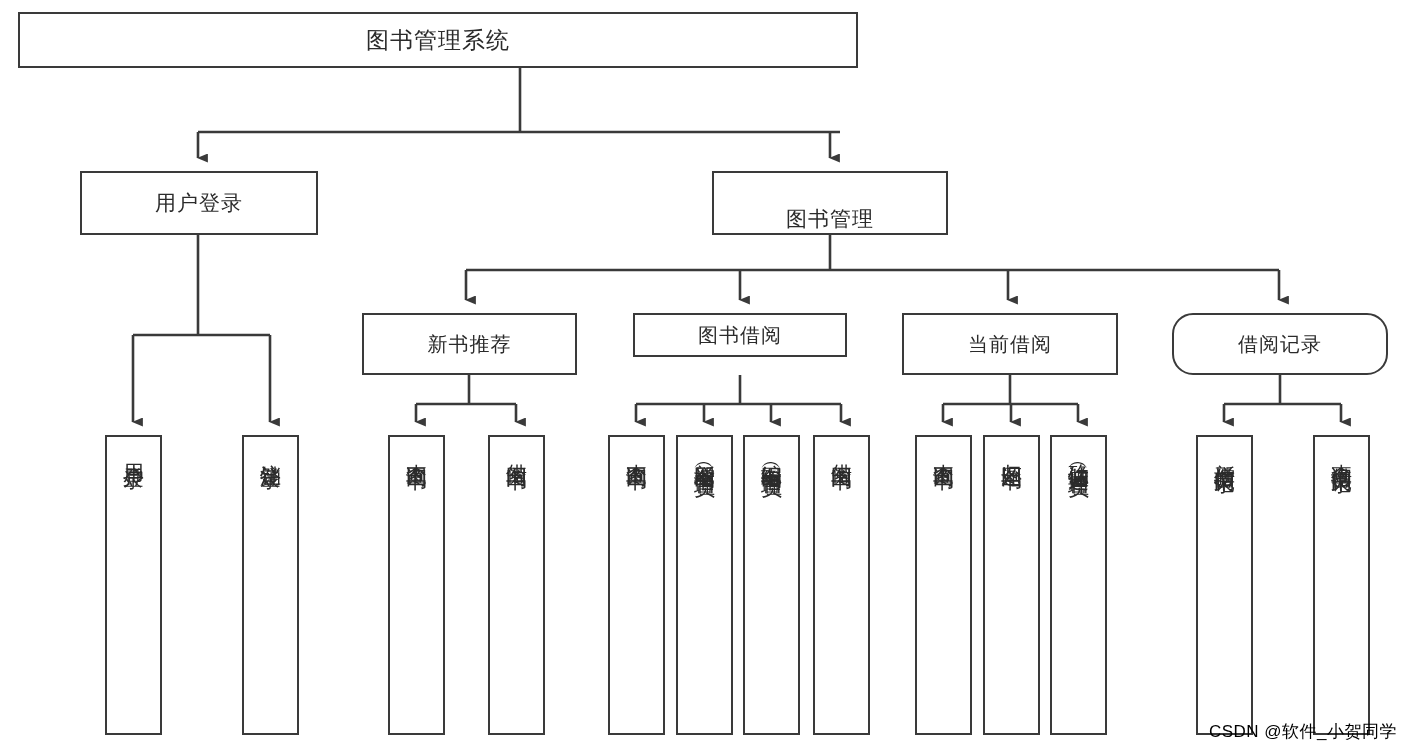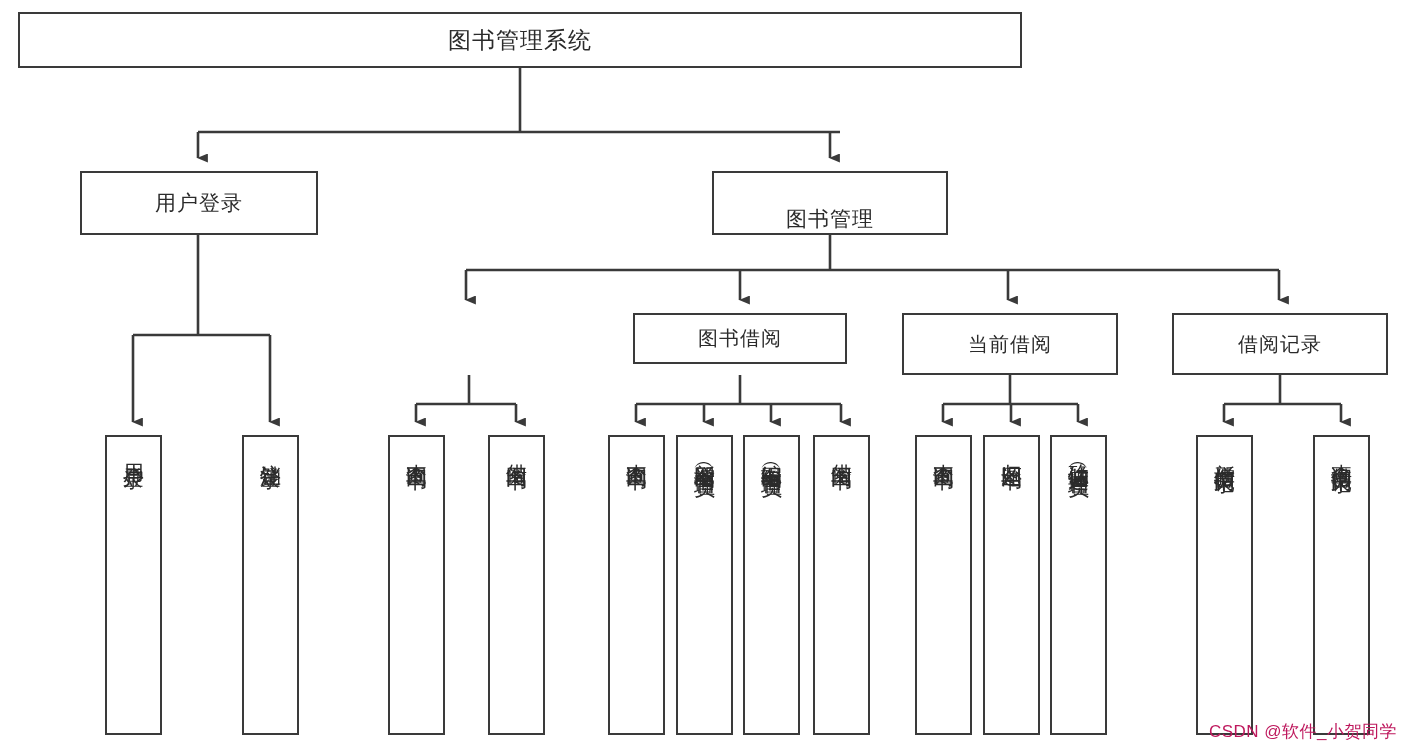--- a/index.html
+++ b/index.html
@@ -61,21 +61,21 @@
     line-height: 1.14;
     letter-spacing: 2px;
     white-space: nowrap;
     display: block;
   }
   .watermark {
     position: absolute;
     right: 8px;
     bottom: 4px;
     font-size: 17px;
-    color: #be185d;
+    color: #000000;
     white-space: nowrap;
     letter-spacing: 0.5px;
   }
 </style>
 </head>
 <body>
 
 <div id="canvas">
 
   <svg class="wires" viewBox="0 0 1405 747" xmlns="http://www.w3.org/2000/svg">
@@ -121,38 +121,41 @@
       <path d="M 1011 404 L 1011 422" marker-end="url(#arrow)"></path>
       <path d="M 1078 404 L 1078 422" marker-end="url(#arrow)"></path>
 
       <path d="M 1280 375 L 1280 404"></path>
       <path d="M 1224 404 L 1341 404"></path>
       <path d="M 1224 404 L 1224 422" marker-end="url(#arrow)"></path>
       <path d="M 1341 404 L 1341 422" marker-end="url(#arrow)"></path>
     </g>
   </svg>
 
-  <div class="node root" style="left:18px; top:12px; width:1004px; height:56px;">
+  <div class="node root" style="left:18px; top:12px; width:840px; height:56px;">
     <span>图书管理系统</span>
   </div>
 
   <div class="node l1" style="left:80px; top:171px; width:238px; height:64px;">
     <span>用户登录</span>
   </div>
   <div class="node l1" style="left:712px; top:171px; width:236px; height:64px;align-items:flex-end;">
     <span>图书管理</span>
   </div>
 
-  <div class="node l2" style="left:633px; top:313px; width:214px; height:51px;">
+  <div class="node l2" style="left:362px; top:313px; width:215px; height:62px;">
+    <span>新书推荐</span>
+  </div>
+  <div class="node l2" style="left:633px; top:313px; width:214px; height:44px;">
     <span>图书借阅</span>
   </div>
   <div class="node l2" style="left:902px; top:313px; width:216px; height:62px;font-family:Liberation Serif, serif;">
     <span>当前借阅</span>
   </div>
-  <div class="node l2" style="left:1172px; top:313px; width:216px; height:62px;">
+  <div class="node l2" style="left:1172px; top:313px; width:216px; height:62px;border-radius:21px;">
     <span>借阅记录</span>
   </div>
 
   <div class="node leaf" style="left:105px; top:435px; width:57px; height:300px;">
     <span class="vtext">用户登录</span>
   </div>
   <div class="node leaf" style="left:242px; top:435px; width:57px; height:300px;">
     <span class="vtext">注销登录</span>
   </div>
 

